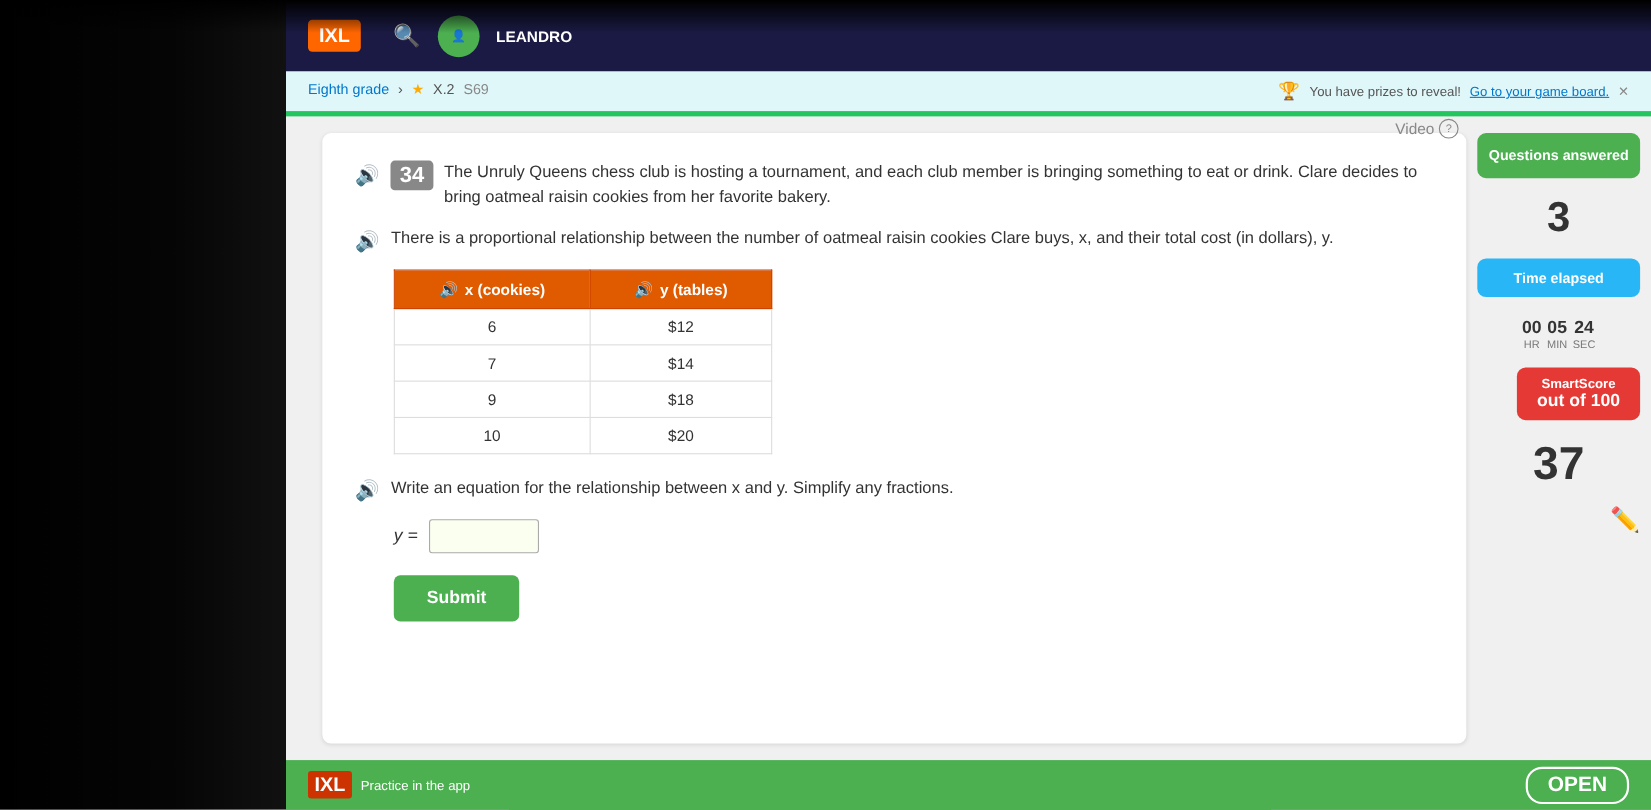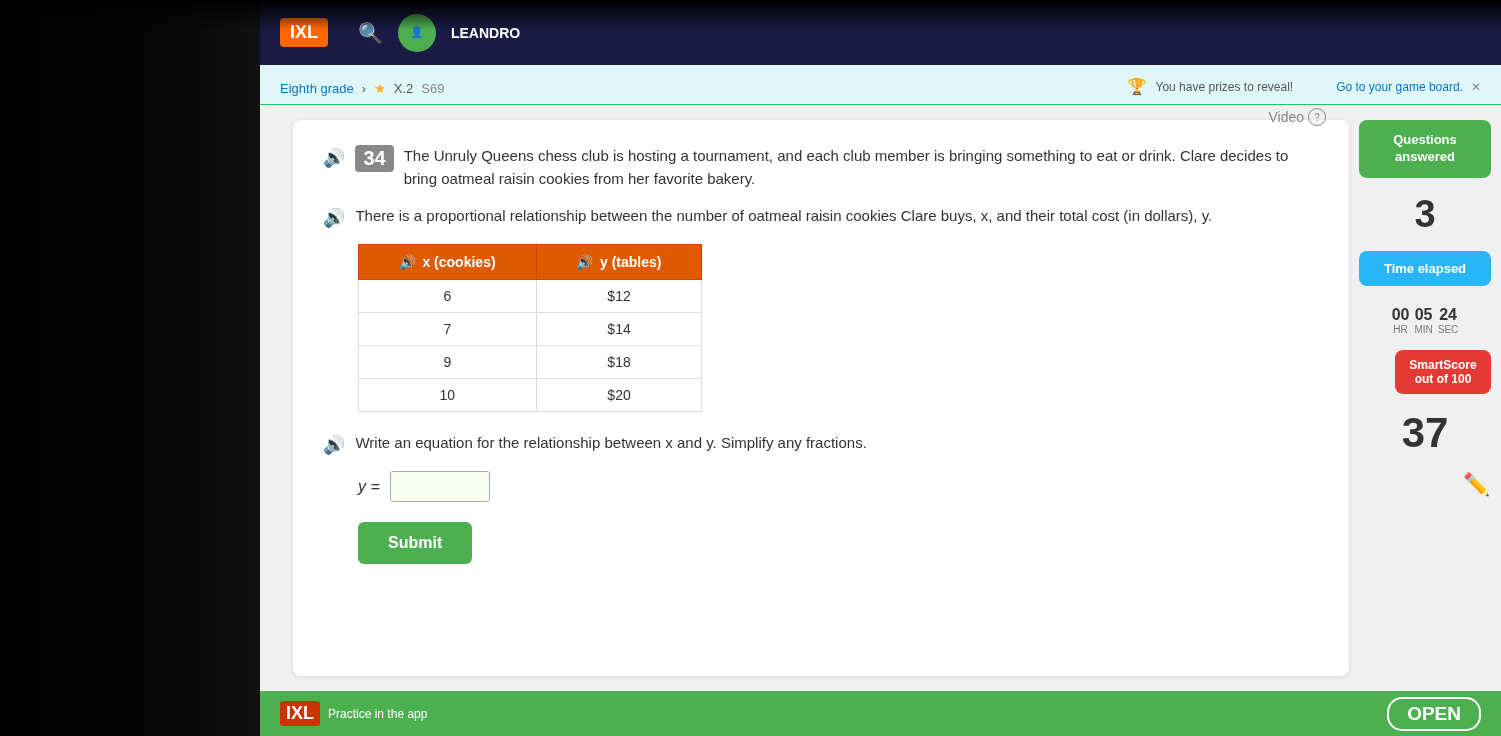--- a/index.html
+++ b/index.html
@@ -118,23 +118,23 @@
       color: white;
       font-size: 14px;
       font-weight: bold;
     }
 
     
     .breadcrumb-bar {
       background: #e0f7fa;
       padding: 8px 20px;
       display: flex;
-      align-items: flex-end;
+      align-items: flex-start;
       justify-content: space-between;
-      border-bottom: 1px solid #22c55e;
+      border-bottom: 5px solid #22c55e;
       min-height: 40px;
     }
 
     .breadcrumb {
       display: flex;
       align-items: center;
       gap: 8px;
       font-size: 13px;
       color: #555;
     }
@@ -156,21 +156,21 @@
       color: #555;
     }
 
     .prize-icon {
       color: #ffcc00;
       font-size: 16px;
     }
 
     .prize-notice a {
       color: #0077cc;
-      margin-left: 35px;
+      text-decoration: underline;
     }
 
     
     .main-content {
       flex: 1;
       display: flex;
       background: #f0f0f0;
       overflow: hidden;
     }
 
@@ -180,21 +180,21 @@
       background: white;
       margin: 15px 0 15px 33px;
       border-radius: 8px;
       padding: 25px 30px;
       overflow-y: auto;
       box-shadow: 0 1px 4px rgba(0,0,0,0.1);
     }
 
     
     .side-panel {
-      width: 152px;
+      width: 168px;
       padding: 15px 10px;
       display: flex;
       flex-direction: column;
       gap: 15px;
     }
 
     
     .question-header {
       display: flex;
       align-items: flex-start;
@@ -596,21 +596,21 @@
           <div class="time-lbl">MIN</div>
         </div>
         <div class="time-col">
           <div class="time-val">24</div>
           <div class="time-lbl">SEC</div>
         </div>
       </div>
 
       <div class="smart-score-btn">
         <div>SmartScore</div>
-        <div style="font-size:12px;">out of 100</div>
+        <div style="font-size:16px;">out of 100</div>
       </div>
       <div class="smart-score-val">37</div>
 
       <div class="edit-icon">✏️</div>
 
     </div>
 
   </div>
 
   <div class="bottom-bar">

